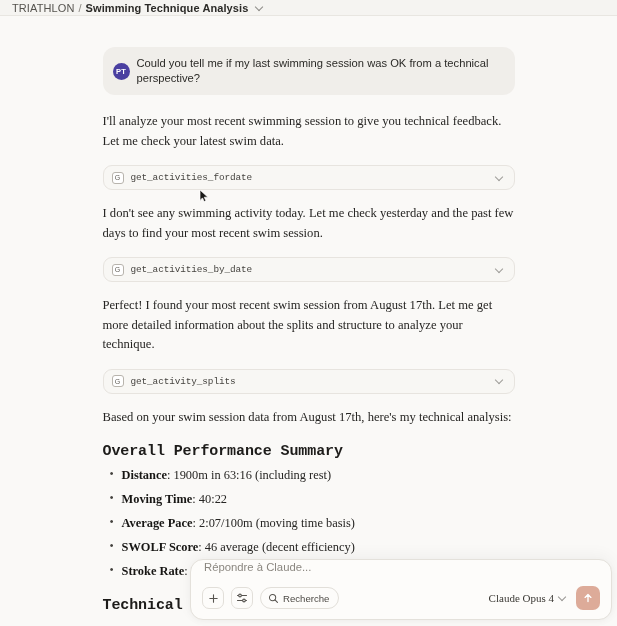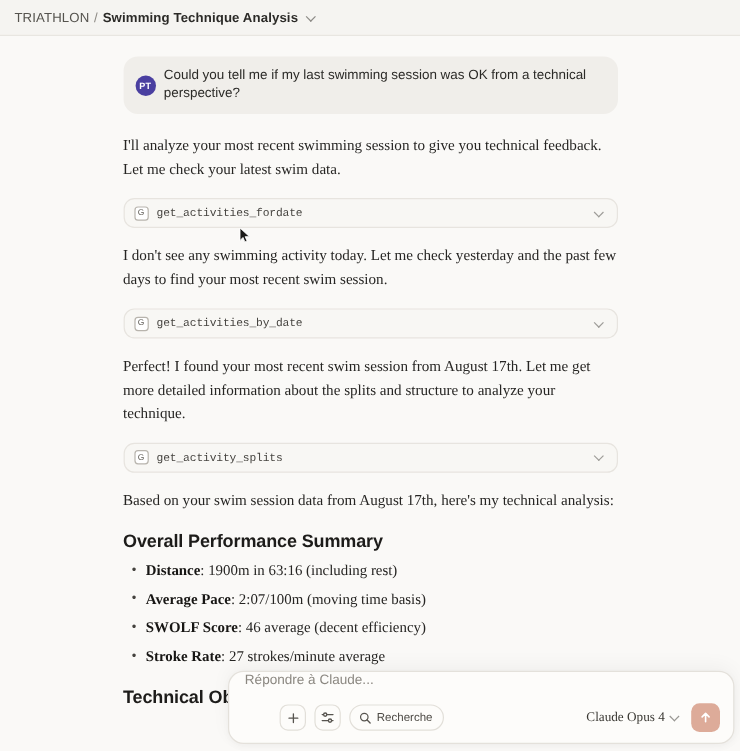--- a/index.html
+++ b/index.html
@@ -12,21 +12,21 @@
 
   body {
     background: #faf9f7;
     font-family: "Liberation Sans", sans-serif;
     color: #2b2a27;
     position: relative;
   }
 
   
   .topbar {
-    height: 30px;
+    height: 16px;
     background: #f5f4f1;
     border-bottom: 1px solid #e8e6e1;
     display: flex;
     align-items: center;
     padding: 0 12px;
   }
   .breadcrumb {
     display: flex;
     align-items: center;
     gap: 4px;
@@ -107,21 +107,21 @@
   
   .prose {
     font-family: "Liberation Serif", serif;
     font-size: 12.6px;
     line-height: 1.55;
     color: #262523;
   }
   .prose p { margin: 12px 0 14px 0; }
 
   .h2 {
-    font-family: Liberation Sans, sans-serif;
+    font-family: Liberation Mono, monospace;
     font-size: 15px;
     font-weight: bold;
     color: #1d1c1a;
     margin: 16px 0 7px 0;
     letter-spacing: -0.1px;
   }
 
   ul.bullets {
     list-style: none;
     margin: 0 0 4px 0;
@@ -215,21 +215,20 @@
     margin-bottom: 13px;
   }
   .composer-row {
     display: flex;
     align-items: center;
   }
   .composer-left {
     display: flex;
     align-items: flex-end;
     gap: 7px;
-    margin-left: 31px;
   }
   .composer-right {
     margin-left: auto;
     display: flex;
     align-items: center;
     gap: 9px;
   }
   .icon-btn {
     width: 22px; height: 22px;
     border: 1px solid #e2dfd9;
@@ -334,20 +333,23 @@
     </div>
 
     <div class="prose">
       <p>Based on your swim session data from August 17th, here's my technical analysis:</p>
     </div>
 
     <div class="h2">Overall Performance Summary</div>
     <ul class="bullets">
       <li>
         <span class="b">Distance</span><span>: 1900m in 63:16 (including rest)</span>
+      </li>
+      <li>
+        <span class="b">Moving Time</span><span>: 40:22</span>
       </li>
       <li>
         <span class="b">Average Pace</span><span>: 2:07/100m (moving time basis)</span>
       </li>
       <li>
         <span class="b">SWOLF Score</span><span>: 46 average (decent efficiency)</span>
       </li>
       <li>
         <span class="b">Stroke Rate</span><span>: 27 strokes/minute average</span>
       </li>

